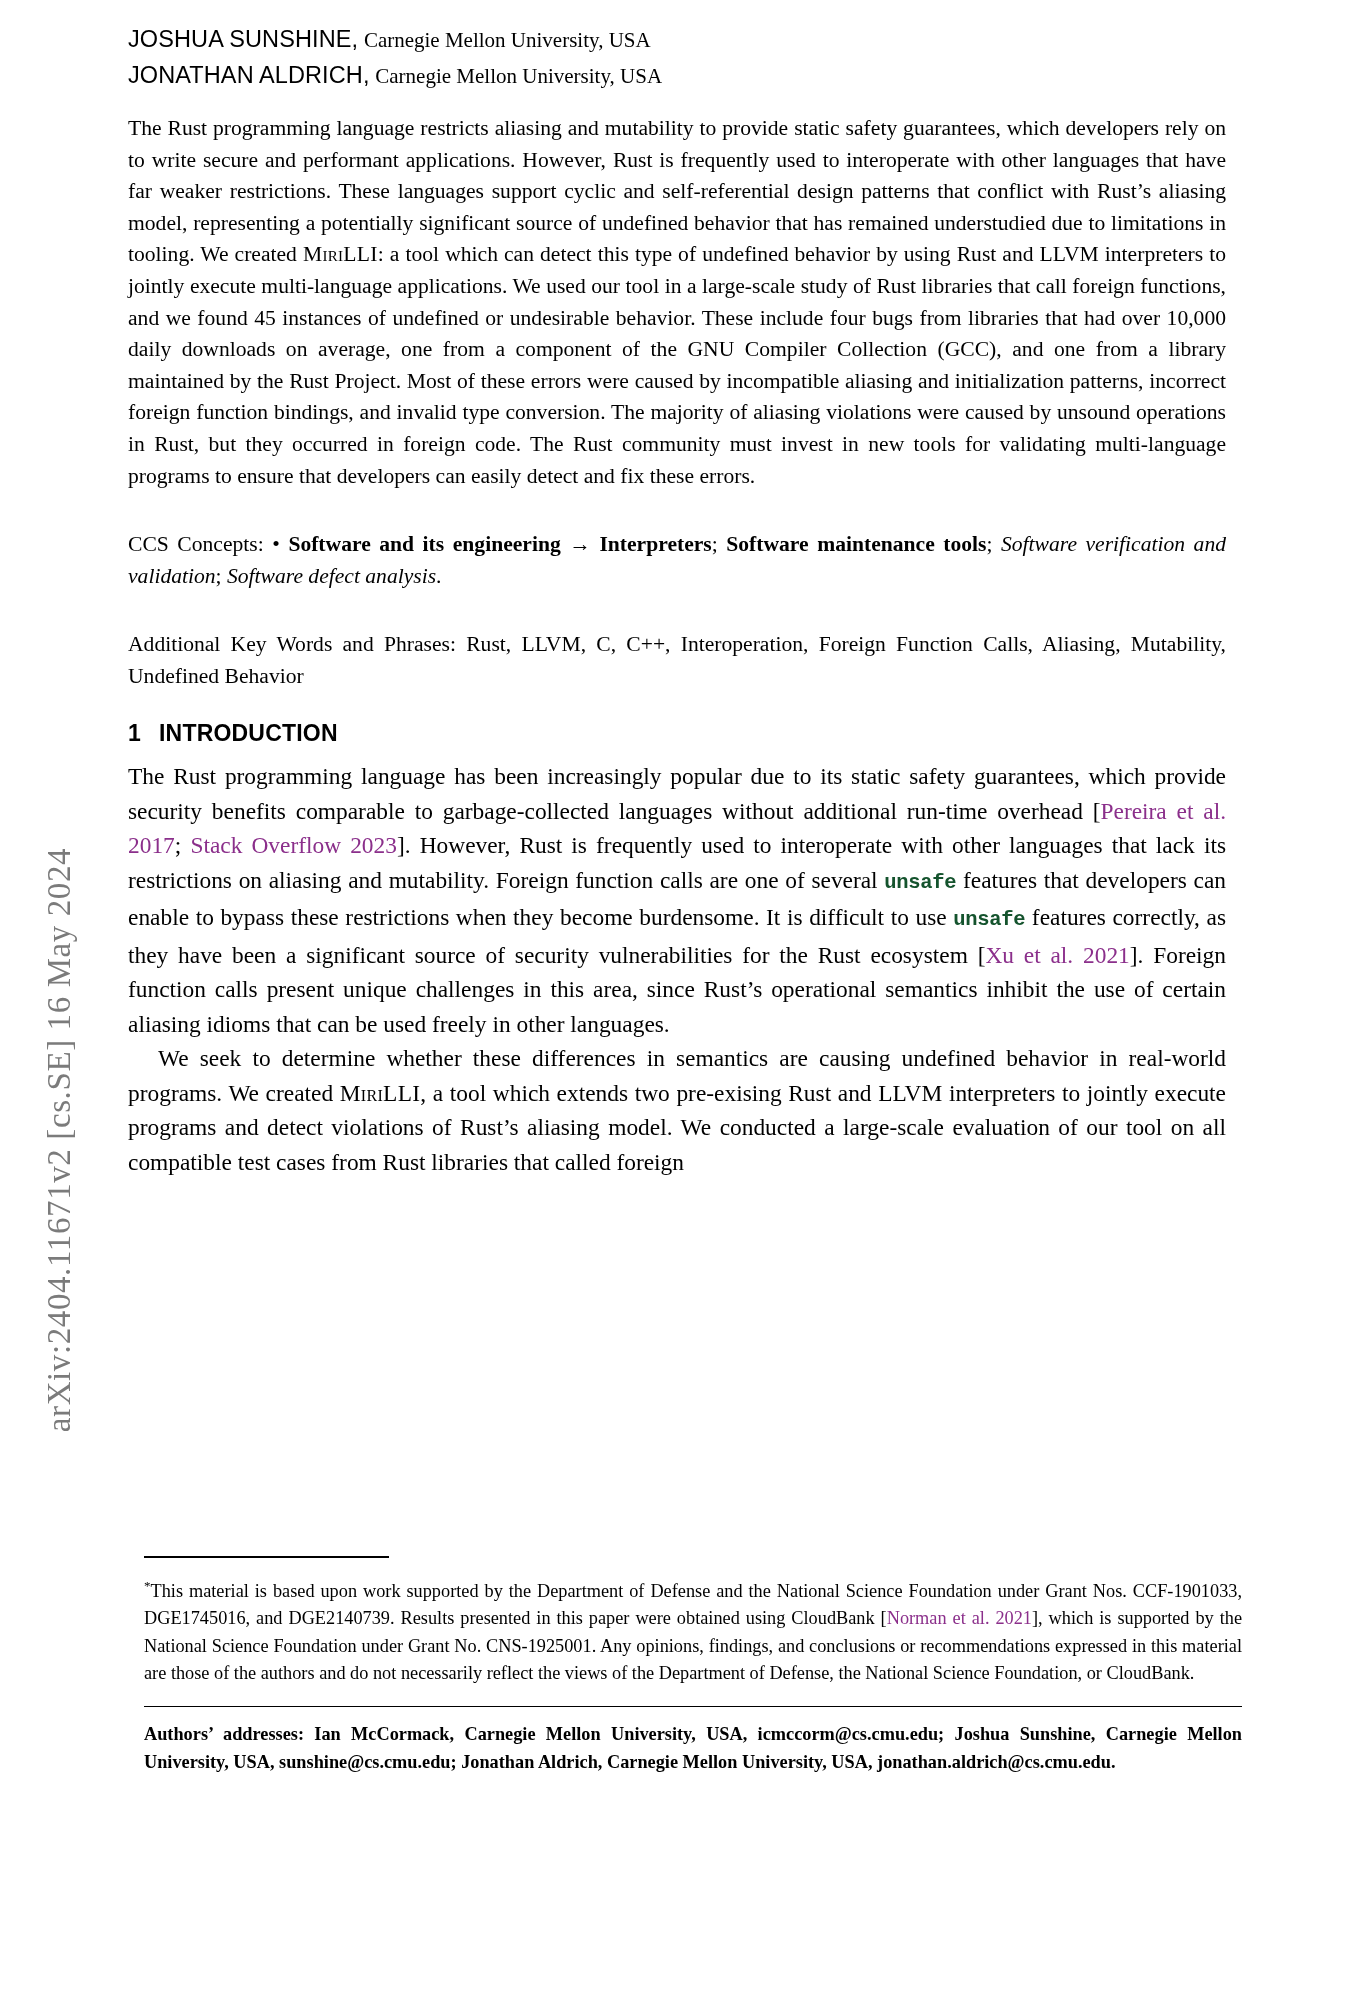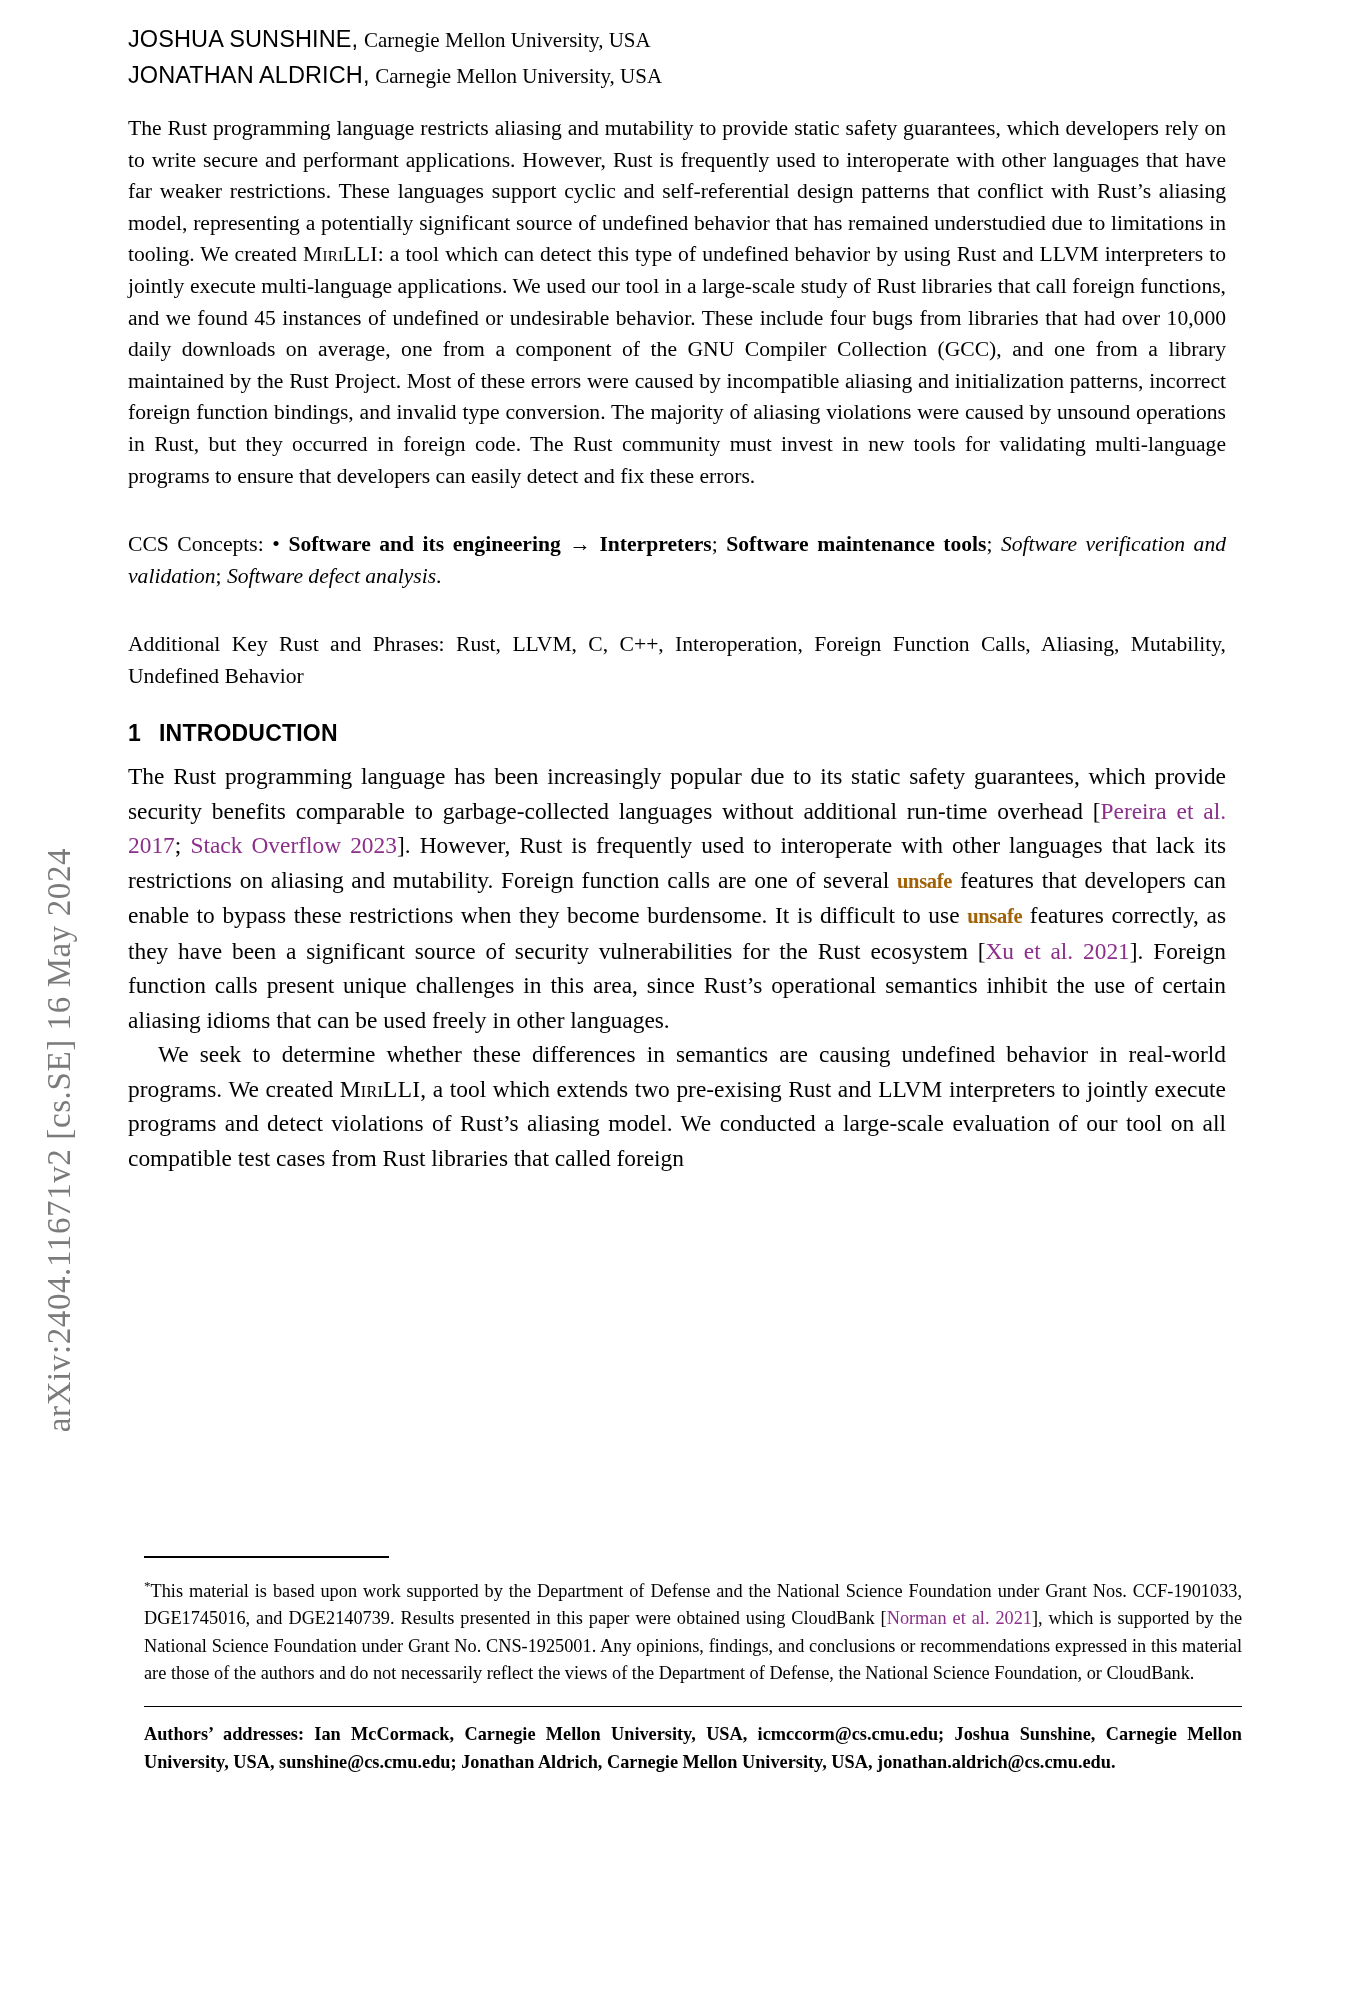--- a/index.html
+++ b/index.html
@@ -126,23 +126,23 @@
     hyphens: auto;
     margin-top: 12px;
   }
   .body-par.indented { text-indent: 30px; margin-top: 0; }
 
   .cite {
     color: #8b2f8b;
     text-decoration: none;
   }
   .codeword {
-    font-family: Liberation Serif, serif;
-    font-weight: bold;
-    color: #a16207;
+    font-family: Liberation Mono, monospace;
+    font-weight: bold;
+    color: #14532d;
     font-size: 20.5px;
     letter-spacing: -0.3px;
   }
 
   
   #footnote-area {
     position: absolute;
     left: 16px;
     top: 1556px;
     width: 1098px;
@@ -195,21 +195,21 @@
     <div class="author-line">
       <span class="author-name">JONATHAN ALDRICH,</span>
       <span class="author-affil">Carnegie Mellon University, USA</span>
     </div>
   </div>
 
   <div id="abstract"><span>The Rust programming language restricts aliasing and mutability to provide static safety guarantees, which developers rely on to write secure and performant applications. However, Rust is frequently used to interoperate with other languages that have far weaker restrictions. These languages support cyclic and self-referential design patterns that conflict with Rust’s aliasing model, representing a potentially significant source of undefined behavior that has remained understudied due to limitations in tooling. We created </span><span class="sc">MiriLLI</span><span>: a tool which can detect this type of undefined behavior by using Rust and LLVM interpreters to jointly execute multi-language applications. We used our tool in a large-scale study of Rust libraries that call foreign functions, and we found 45 instances of undefined or undesirable behavior. These include four bugs from libraries that had over 10,000 daily downloads on average, one from a component of the GNU Compiler Collection (GCC), and one from a library maintained by the Rust Project. Most of these errors were caused by incompatible aliasing and initialization patterns, incorrect foreign function bindings, and invalid type conversion. The majority of aliasing violations were caused by unsound operations in Rust, but they occurred in foreign code. The Rust community must invest in new tools for validating multi-language programs to ensure that developers can easily detect and fix these errors.</span></div>
 
   <div class="meta-block"><span>CCS Concepts:</span> <span>•</span> <b>Software and its engineering</b> <b>→</b> <b>Interpreters</b><span>;</span> <b>Software maintenance tools</b><span>;</span> <i>Software verification and validation</i><span>;</span> <i>Software defect analysis</i><span>.</span></div>
 
-  <div class="meta-block"><span>Additional Key Rust and Phrases:</span> <span>Rust, LLVM, C, C++, Interoperation, Foreign Function Calls, Aliasing, Mutability, Undefined Behavior</span></div>
+  <div class="meta-block"><span>Additional Key Words and Phrases:</span> <span>Rust, LLVM, C, C++, Interoperation, Foreign Function Calls, Aliasing, Mutability, Undefined Behavior</span></div>
 
   <div id="section-heading"><span class="num">1</span><span>INTRODUCTION</span></div>
 
   <div class="body-par"><span>The Rust programming language has been increasingly popular due to its static safety guarantees, which provide security benefits comparable to garbage-collected languages without additional run-time overhead [</span><span class="cite">Pereira et al. 2017</span><span>; </span><span class="cite">Stack Overflow 2023</span><span>]. However, Rust is frequently used to interoperate with other languages that lack its restrictions on aliasing and mutability. Foreign function calls are one of several </span><span class="codeword">unsafe</span><span> features that developers can enable to bypass these restrictions when they become burdensome. It is difficult to use </span><span class="codeword">unsafe</span><span> features correctly, as they have been a significant source of security vulnerabilities for the Rust ecosystem [</span><span class="cite">Xu et al. 2021</span><span>]. Foreign function calls present unique challenges in this area, since Rust’s operational semantics inhibit the use of certain aliasing idioms that can be used freely in other languages.</span></div>
 
   <div class="body-par indented"><span>We seek to determine whether these differences in semantics are causing undefined behavior in real-world programs. We created </span><span class="sc">MiriLLI</span><span>, a tool which extends two pre-exising Rust and LLVM interpreters to jointly execute programs and detect violations of Rust’s aliasing model. We conducted a large-scale evaluation of our tool on all compatible test cases from Rust libraries that called foreign</span></div>
 
   <div id="footnote-area">
     <div class="rule-short"></div>
     <div class="footnote-text"><span class="fn-star">*</span><span>This material is based upon work supported by the Department of Defense and the National Science Foundation under Grant Nos. CCF-1901033, DGE1745016, and DGE2140739. Results presented in this paper were obtained using CloudBank [</span><span class="cite">Norman et al. 2021</span><span>], which is supported by the National Science Foundation under Grant No. CNS-1925001. Any opinions, findings, and conclusions or recommendations expressed in this material are those of the authors and do not necessarily reflect the views of the Department of Defense, the National Science Foundation, or CloudBank.</span></div>

